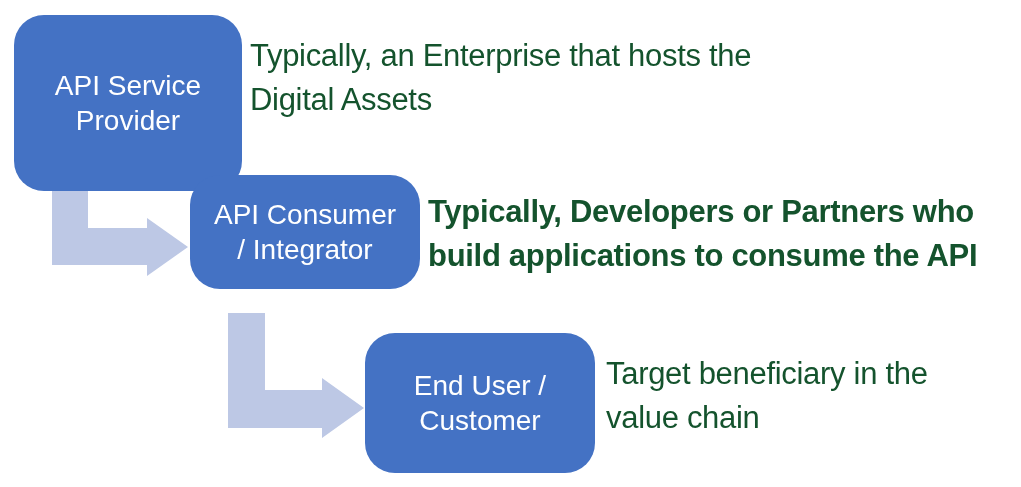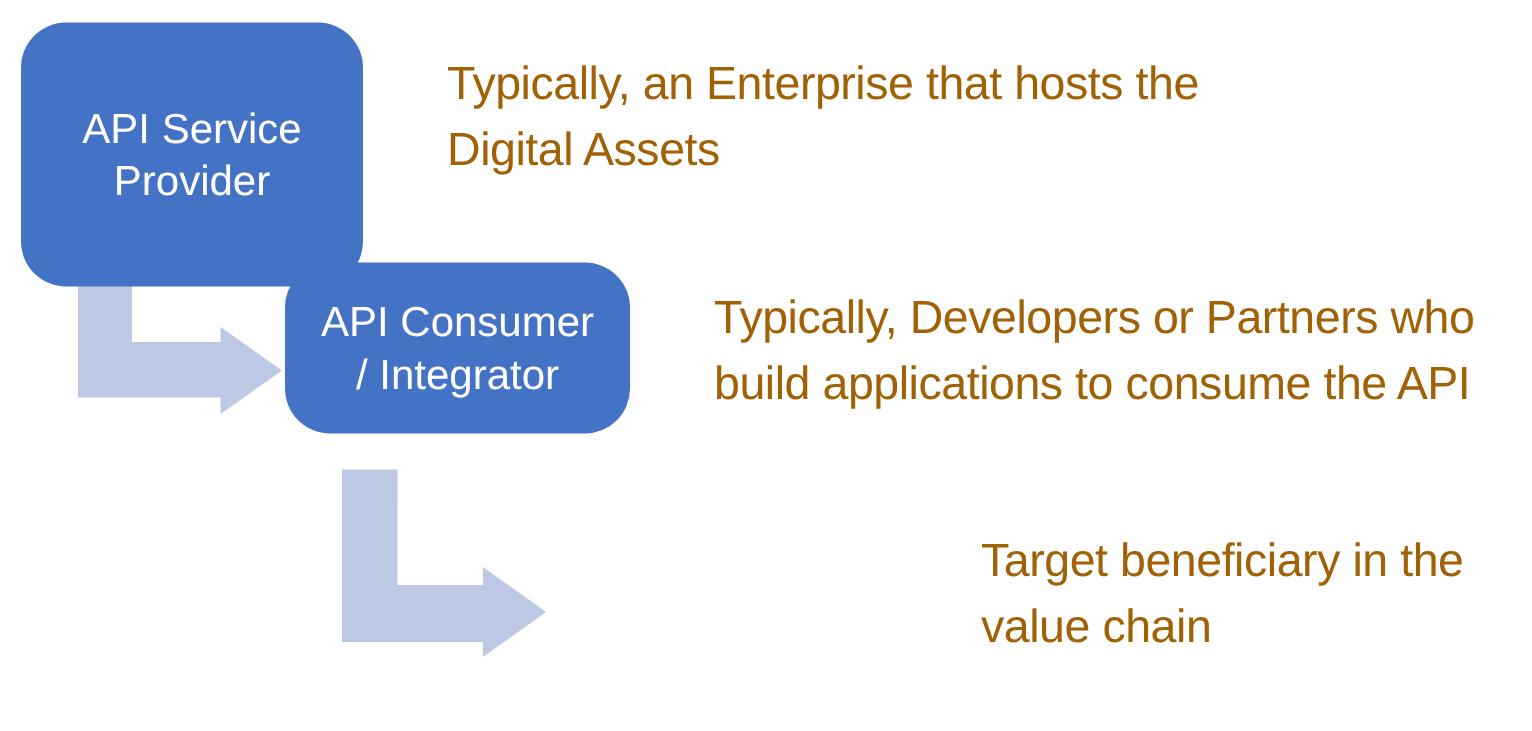--- a/index.html
+++ b/index.html
@@ -35,29 +35,28 @@
     font-size: 28px;
     line-height: 35px;
     text-align: center;
     white-space: pre-line;
   }
   #node-1 { left: 14px;  top: 15px;  width: 228px; height: 176px; }
   #node-2 { left: 190px; top: 175px; width: 230px; height: 114px; }
   #node-3 { left: 365px; top: 333px; width: 230px; height: 140px; }
   .desc {
     position: absolute;
-    color: #a16207;
+    color: #14532d;
     font-size: 31px;
     line-height: 44px;
     white-space: pre-line;
     letter-spacing: -0.3px;
-    margin-left: 48px;
   }
   #desc-1 { left: 250px; top: 34px; }
-  #desc-2 { left: 428px; top: 190px; }
+  #desc-2 { left: 428px; top: 190px; font-weight: bold; }
   #desc-3 { left: 606px; top: 352px; }
 </style>
 </head>
 <body>
 
 <div class="canvas">
 
   <svg class="arrows-layer" viewBox="0 0 1021 487" xmlns="http://www.w3.org/2000/svg">
     <polygon points="52,152 88,152 88,228 147,228 147,218 188,247 147,276 147,265 52,265" fill="#BDC8E5"></polygon>
     <polygon points="228,313 265,313 265,390 322,390 322,378 364,408 322,438 322,428 228,428" fill="#BDC8E5"></polygon>
@@ -70,16 +69,20 @@
   <div class="desc" id="desc-1">Typically, an Enterprise that hosts the
 Digital Assets</div>
 
   <div class="node" id="node-2">
     <span class="node-label">API Consumer
 / Integrator</span>
   </div>
   <div class="desc" id="desc-2">Typically, Developers or Partners who
 build applications to consume the API</div>
 
+  <div class="node" id="node-3">
+    <span class="node-label">End User /
+Customer</span>
+  </div>
   <div class="desc" id="desc-3">Target beneficiary in the
 value chain</div>
 
 </div>
 
 </body></html>

